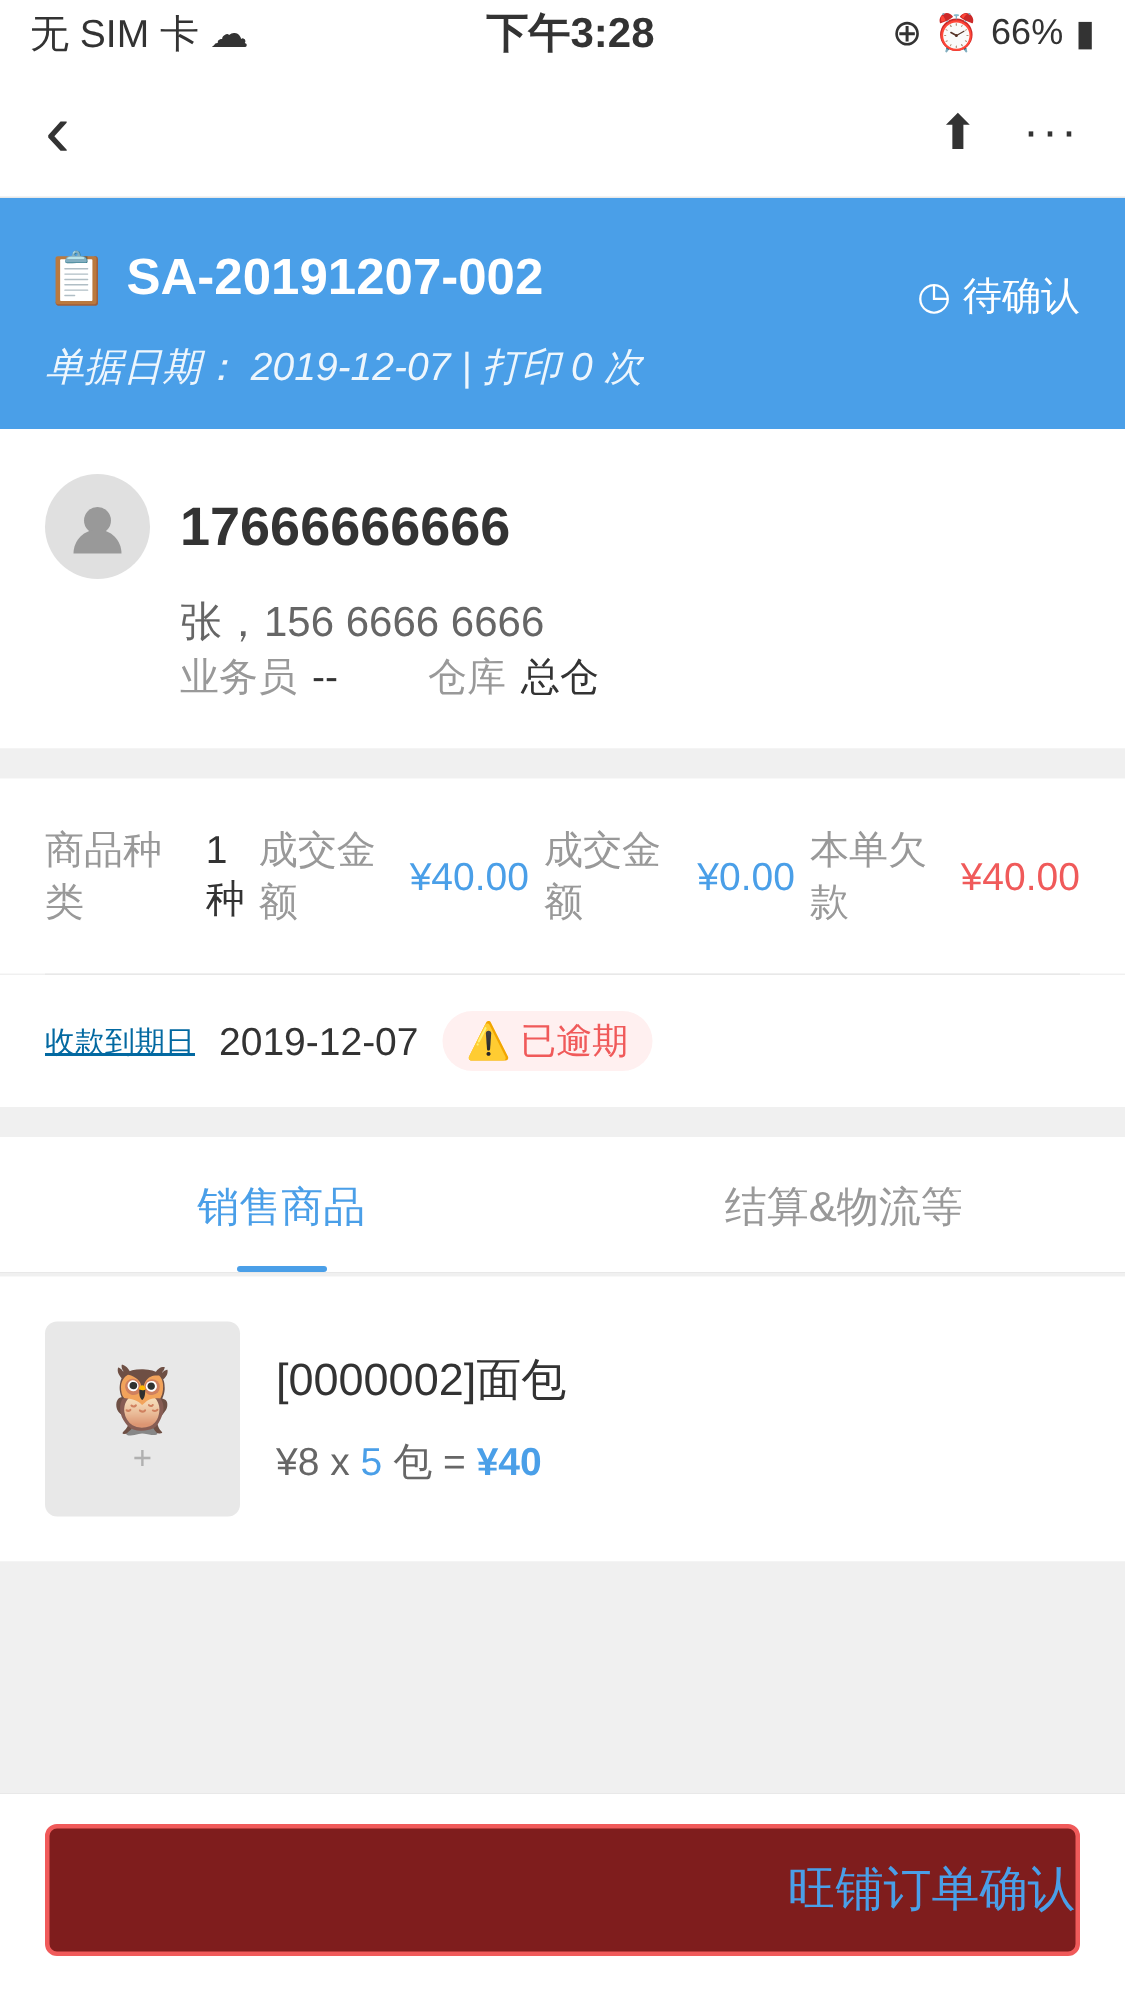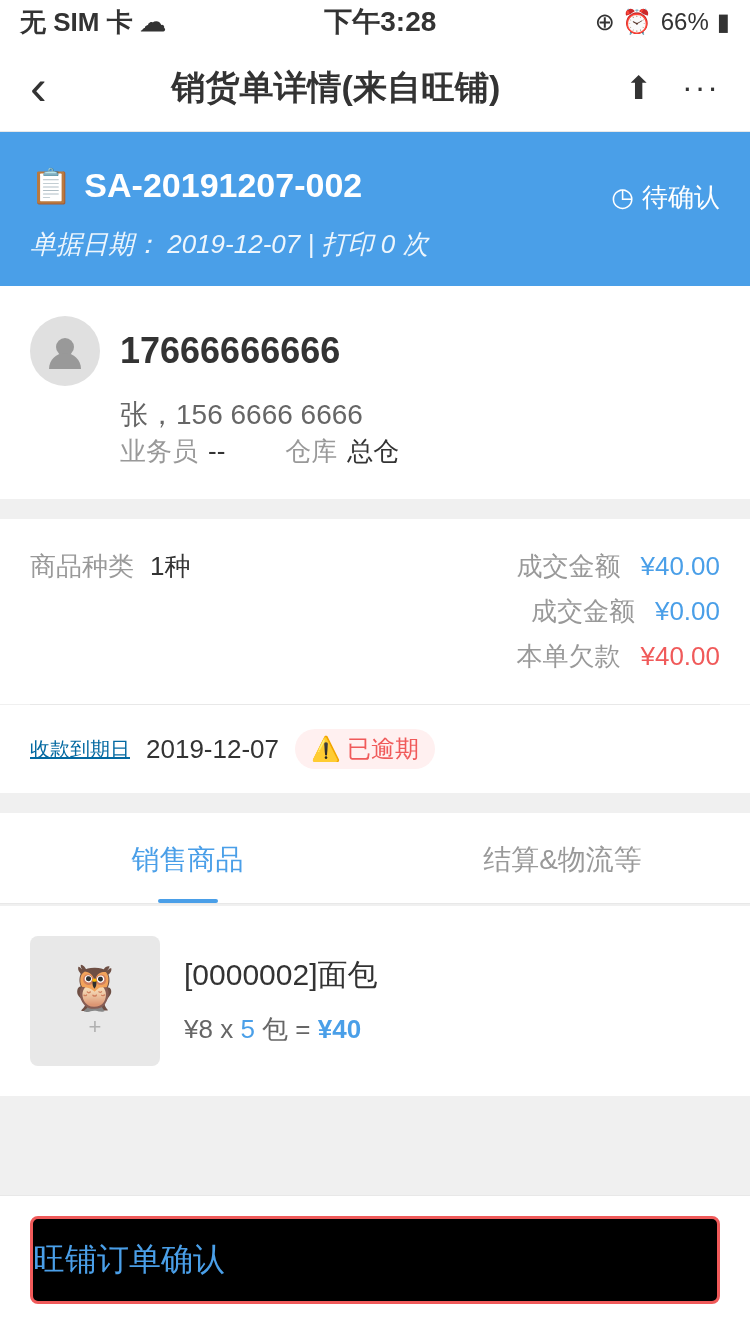--- a/index.html
+++ b/index.html
@@ -20,21 +20,20 @@
       display: flex;
       align-items: center;
       justify-content: space-between;
       padding: 0 20px;
       font-size: 26px;
       font-weight: 500;
     }
     .status-left {
       display: flex;
       gap: 10px;
-      font-weight: bold;
     }
     .status-center {
       font-size: 28px;
       font-weight: 600;
     }
     .status-right {
       display: flex;
       align-items: center;
       gap: 8px;
       font-size: 24px;
@@ -180,21 +179,20 @@
     .summary-label {
       font-size: 26px;
       color: #999;
     }
     .summary-value {
       font-size: 26px;
       color: #333;
     }
     .summary-right {
       display: flex;
-      flex-direction: column;
       align-items: flex-end;
       gap: 10px;
     }
     .amount-row {
       display: flex;
       align-items: center;
       gap: 20px;
     }
     .amount-label {
       font-size: 26px;
@@ -322,30 +320,30 @@
       bottom: 0;
       left: 0;
       width: 750px;
       background: #fff;
       padding: 20px 30px 30px;
       border-top: 1px solid #e8e8e8;
     }
     .confirm-btn {
       width: 100%;
       height: 88px;
-      background: #000000;
+      background: #7f1d1d;
       border: 3px solid #f05a5a;
       border-radius: 8px;
       font-size: 32px;
       color: #4a9fe8;
       font-weight: 500;
       cursor: pointer;
       display: flex;
       align-items: center;
-      justify-content: flex-start;
+      justify-content: flex-end;
     }
 
     
     .icon-back::before { content: '‹'; font-size: 50px; line-height: 1; }
     .icon-share::before { content: '⬆'; font-size: 32px; }
     .icon-more::before { content: '···'; font-size: 32px; letter-spacing: 2px; }
     .icon-clock::before { content: '◷'; font-size: 26px; }
 
     
     .owl-logo {
@@ -368,21 +366,20 @@
   <div class="status-right">
     <span>⊕</span>
     <span>⏰</span>
     <span>66%</span>
     <span>▮</span>
   </div>
 </div>
 
 <div class="nav-bar">
   <span class="icon-back nav-back"></span>
-  <span class="nav-title">销货单详情(来自旺铺)</span>
   <div class="nav-icons">
     <span class="icon-share"></span>
     <span class="icon-more"></span>
   </div>
 </div>
 
 <div class="order-banner">
   <div class="order-banner-top">
     <div class="order-id">
       <span>📋</span>

